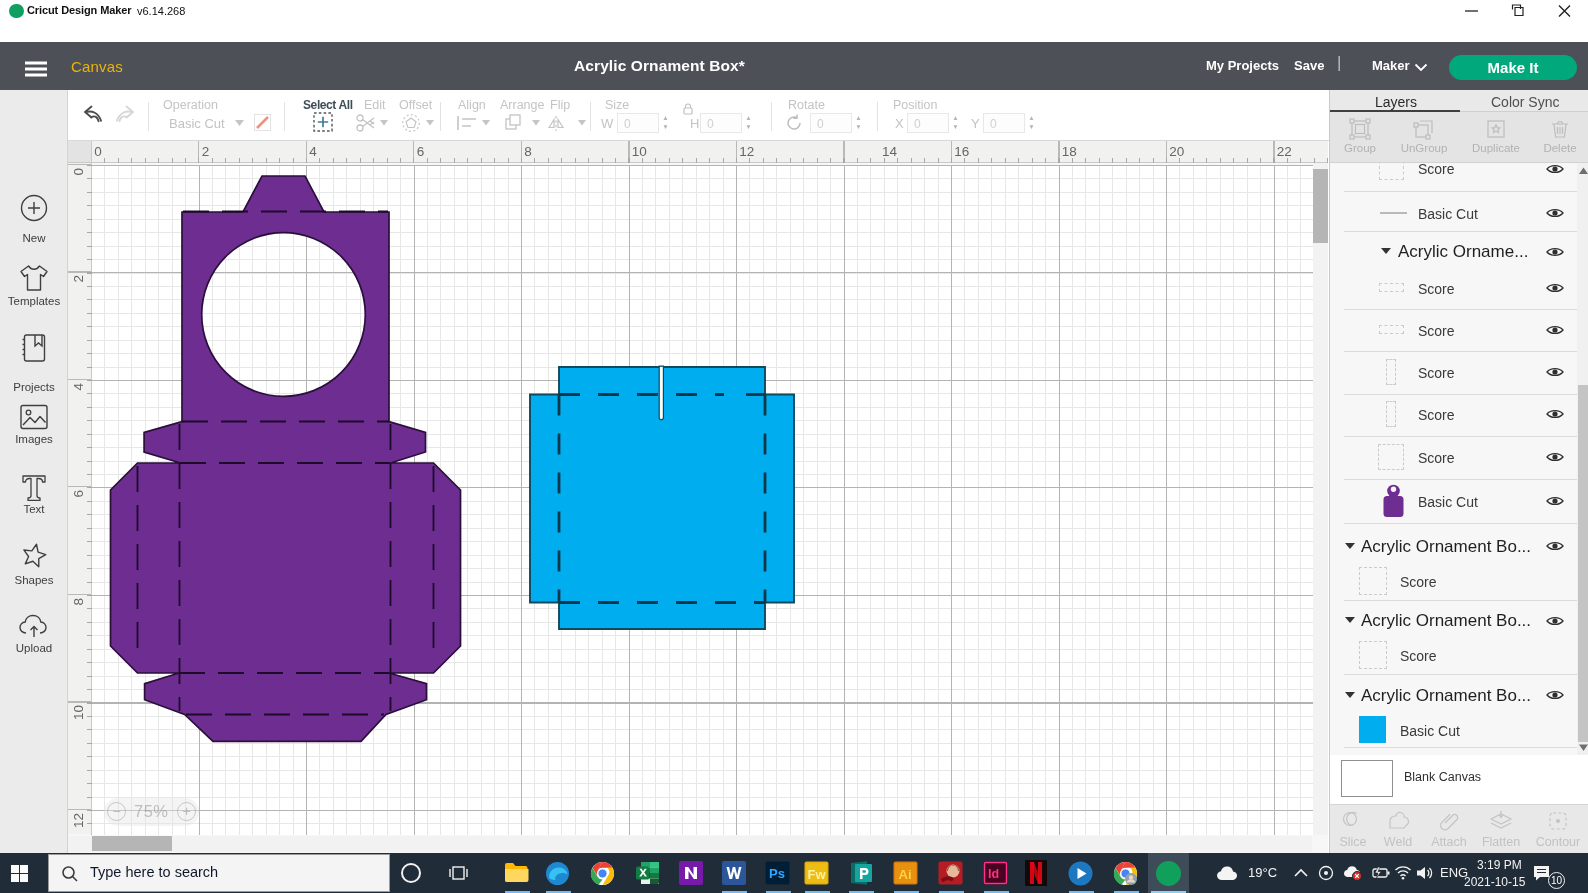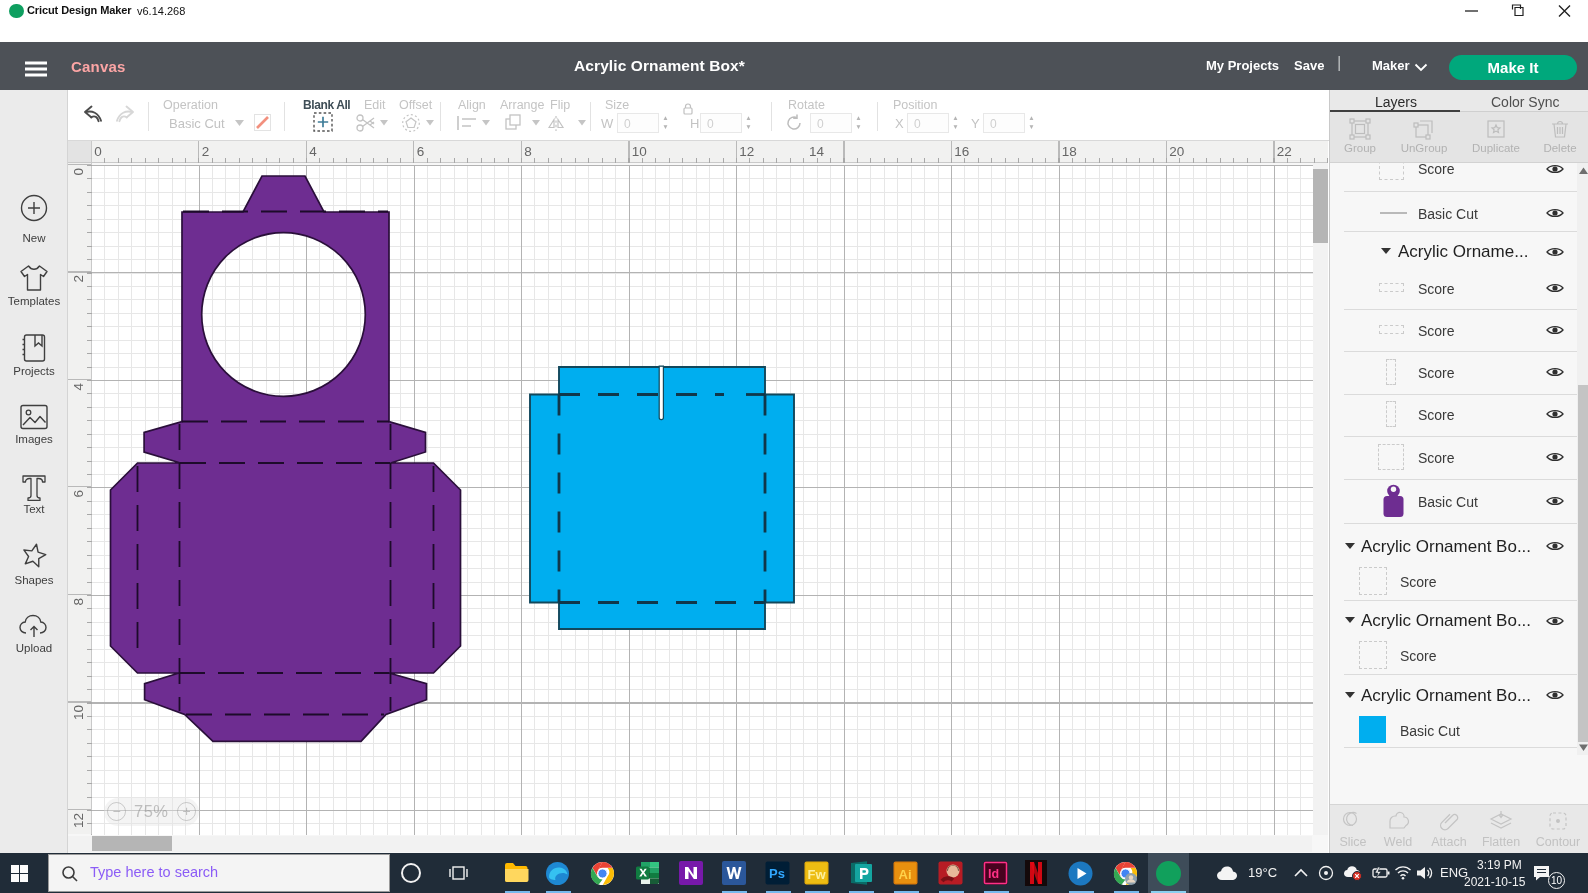--- a/index.html
+++ b/index.html
@@ -10,21 +10,21 @@
   
   #titlebar { position:absolute; left:0; top:0; width:1588px; height:22px; background:#fff; }
   #titlebar .dot { position:absolute; left:9px; top:3.5px; width:14.5px; height:14.5px; border-radius:50%; background:#0f9f60; }
   #titlebar .t1 { position:absolute; left:27px; top:4px; font-size:11px; font-weight:bold; color:#111; letter-spacing:-0.1px; }
   #titlebar .t2 { position:absolute; left:137px; top:5px; font-size:11px; color:#111; }
   #menubar { position:absolute; left:0; top:22px; width:1588px; height:20px; background:#fff; font-size:12.5px; color:#1a1a1a; }
   #menubar span { position:absolute; top:2px; }
 
   
   #header { position:absolute; left:0; top:42px; width:1588px; height:48px; background:#4d5157; }
-  #header .canvaslbl { position:absolute; left:71px; top:16px; color:#fca5a5; font-size:15px; font-weight:bold; letter-spacing:0.2px;}
+  #header .canvaslbl { position:absolute; left:71px; top:16px; color:#eab308; font-size:15px; font-weight:normal; letter-spacing:0.2px;}
   #header .hright { color:#fff; font-size:13px; font-weight:bold; }
   #makeit { position:absolute; left:1449px; top:13px; width:128px; height:25px; background:#00a87c; border-radius:13px; color:#fff; text-align:center; line-height:25px; font-size:15px; font-weight:bold; }
 
   
   #toolbar { position:absolute; left:68px; top:90px; width:1520px; height:51px; background:#fff; border-bottom:1px solid #d8d8d8; }
 
   .tlbl { position:absolute; top:8px; font-size:12.5px; color:#c4c4c4; }
   .tsep { position:absolute; top:12px; width:1px; height:29px; background:#e2e2e2; }
   .tsm { position:absolute; font-size:13px; color:#c3c3c3; }
   .tin { position:absolute; top:23px; width:42px; height:20px; border:1px solid #e8e8e8; background:#fdfdfd; color:#d0d0d0; font-size:12px; padding:3px 0 0 6px; }
@@ -133,21 +133,21 @@
     <span style="position:absolute;left:101px;top:26px;font-size:13px;color:#c2c2c2;">Basic Cut</span>
     <svg class="abs" style="left:167px;top:30px" width="10" height="7">
         <path d="M0,0 h9 l-4.5,6 Z" fill="#c5c5c5"></path>
       </svg>
     <div class="abs" style="left:186px;top:24px;width:17px;height:17px;border:1px solid #e3e3e3;background:#fff;">
       <svg width="15" height="15">
           <path d="M2,13 L13,2" stroke="#f2907e" stroke-width="2.6"></path>
         </svg>
     </div>
     <div class="tsep" style="left:216px"></div>
-    <span class="tlbl" style="left:235px;color:#3e4d56;font-weight:bold;letter-spacing:-0.4px;font-size:12px;">Blank All</span>
+    <span class="tlbl" style="left:235px;color:#3e4d56;font-weight:bold;letter-spacing:-0.4px;font-size:12px;">Select All</span>
     <svg class="abs" style="left:245px;top:22px" width="20" height="20" viewBox="0 0 20 20">
       <rect x="1" y="1" width="18" height="18" fill="none" stroke="#555" stroke-width="1.4" stroke-dasharray="2.6 2.2"></rect>
       <path d="M10,4.8 v10.4 M4.8,10 h10.4" stroke="#3f7d99" stroke-width="1.7"></path>
     </svg>
     <span class="tlbl" style="left:296px">Edit</span>
     <svg class="abs" style="left:288px;top:23px" width="34" height="20" viewBox="0 0 34 20">
       <g stroke="#c3c3c3" stroke-width="1.3" fill="none">
         <circle cx="4" cy="5" r="3"></circle>
           <circle cx="4" cy="15" r="3"></circle>
         <path d="M6.5,6.5 L18,15 M6.5,13.5 L18,5 M14,8 l4,3 M14,12 l4,-3"></path>
@@ -244,21 +244,21 @@
           <path d="M10.5,3 L3,8.5 L6.5,13.5 L9.5,11.5 L9.5,27 L22.5,27 L22.5,11.5 L25.5,13.5 L29,8.5 L21.5,3 C20,5.2 17.8,6.2 16,6.2 C14.2,6.2 12,5.2 10.5,3 Z" fill="none" stroke="#3f3f3f" stroke-width="1.4" stroke-linejoin="round"></path>
         </svg>
       <div style="margin-top:0px">Templates</div>
     </div>
     <div class="navitem" style="top:243px">
       <svg width="28" height="30" viewBox="0 0 28 30">
           <rect x="4.5" y="2" width="20" height="26" rx="2" fill="none" stroke="#3f3f3f" stroke-width="1.4"></rect>
           <path d="M4.5,6.5 h-2 M4.5,11.5 h-2 M4.5,16.5 h-2 M4.5,21.5 h-2" stroke="#3f3f3f" stroke-width="1.4"></path>
           <path d="M15,2 v11 l3.5,-3 l3.5,3 v-11" fill="none" stroke="#3f3f3f" stroke-width="1.4"></path>
         </svg>
-      <div style="margin-top:0px">Projects</div>
+      <div style="margin-top:16px">Projects</div>
     </div>
     <div class="navitem" style="top:313px">
       <svg width="30" height="28" viewBox="0 0 30 28">
           <rect x="2" y="2.5" width="26" height="23" rx="2" fill="none" stroke="#3f3f3f" stroke-width="1.4"></rect>
           <circle cx="9.5" cy="9.5" r="2.3" fill="none" stroke="#3f3f3f" stroke-width="1.3"></circle>
           <path d="M4,22 l7,-7.5 l5,5 l5,-6 l5.5,6" fill="none" stroke="#3f3f3f" stroke-width="1.4" stroke-linejoin="round"></path>
         </svg>
       <div style="margin-top:0px">Images</div>
     </div>
     <div class="navitem" style="top:383px">
@@ -288,21 +288,21 @@
     <div id="hticks"></div>
     <div id="vticks"></div>
     <div id="corner"></div>
     <span class="rnum" style="left:26.2px;top:3px">0</span>
     <span class="rnum" style="left:133.7px;top:3px">2</span>
     <span class="rnum" style="left:241.2px;top:3px">4</span>
     <span class="rnum" style="left:348.7px;top:3px">6</span>
     <span class="rnum" style="left:456.2px;top:3px">8</span>
     <span class="rnum" style="left:563.7px;top:3px">10</span>
     <span class="rnum" style="left:671.2px;top:3px">12</span>
-    <span class="rnum" style="left:741px;top:3px">14</span>
+    <span class="rnum" style="left:814px;top:3px">14</span>
     <span class="rnum" style="left:886.2px;top:3px">16</span>
     <span class="rnum" style="left:993.7px;top:3px">18</span>
     <span class="rnum" style="left:1101.2px;top:3px">20</span>
     <span class="rnum" style="left:1208.7px;top:3px">22</span>
     <span class="vnum" style="top:26.5px">0</span>
     <span class="vnum" style="top:134px">2</span>
     <span class="vnum" style="top:241.5px">4</span>
     <span class="vnum" style="top:349px">6</span>
     <span class="vnum" style="top:456.5px">8</span>
     <span class="vnum" style="top:564px">10</span>
@@ -488,20 +488,24 @@
     </div>
     <div id="rp-sb">
       <svg style="position:absolute;left:2px;top:4px" width="9" height="8">
           <path d="M0,7 h9 l-4.5,-6.5 Z" fill="#6f6f6f"></path>
         </svg>
       <div style="position:absolute;left:0.5px;top:222px;width:11px;height:357px;background:#c4c4c4;"></div>
       <svg style="position:absolute;left:2px;top:581px" width="9" height="8">
           <path d="M0,0.5 h9 l-4.5,6.5 Z" fill="#6f6f6f"></path>
         </svg>
     </div>
+    <div id="rp-blank">
+      <div style="position:absolute;left:11px;top:5px;width:52px;height:37px;background:#fff;border:1px solid #8f8f8f;"></div>
+      <span style="position:absolute;left:74px;top:15px;font-size:12.5px;color:#2f2f2f;">Blank Canvas</span>
+    </div>
     <div id="rp-ops">
       <div class="opi" style="left:2px;width:42px;">
         <svg width="24" height="22" viewBox="0 0 24 22">
             <g stroke="#c4c4c4" stroke-width="1.2" fill="none">
               <circle cx="9" cy="9" r="6.5"></circle>
               <path d="M12,15.5 a6.5,6.5 0 1 1 3.5,-12"></path>
             </g>
           </svg>
         <div>Slice</div>
       </div>
@@ -544,21 +548,21 @@
           <rect x="9" y="0" width="8" height="8"></rect>
           <rect x="0" y="9" width="8" height="8"></rect>
           <rect x="9" y="9" width="8" height="8"></rect>
         </g>
       </svg>
     <div style="position:absolute;left:48px;top:1px;width:342px;height:38px;background:#f4f4f4;border:1px solid #9a9a9a;">
       <svg class="abs" style="left:12px;top:10px" width="18" height="18" viewBox="0 0 18 18">
           <circle cx="7.5" cy="7.5" r="5.5" fill="none" stroke="#3c3c3c" stroke-width="1.6"></circle>
           <path d="M11.5,11.5 L16,16" stroke="#3c3c3c" stroke-width="1.6"></path>
         </svg>
-      <span style="position:absolute;left:41px;top:9px;font-size:14.5px;color:#8b5cf6;">Type here to search</span>
+      <span style="position:absolute;left:41px;top:9px;font-size:14.5px;color:#0f172a;">Type here to search</span>
     </div>
     <svg class="abs" style="left:400px;top:9px" width="22" height="22" viewBox="0 0 22 22">
         <circle cx="11" cy="11" r="9" fill="none" stroke="#f2f2f2" stroke-width="2"></circle>
       </svg>
     <svg class="abs" style="left:448px;top:10px" width="21" height="20" viewBox="0 0 21 20">
         <g stroke="#f2f2f2" stroke-width="1.4" fill="none">
           <rect x="5" y="4" width="11" height="12"></rect>
           <path d="M2,6 v8 M19,6 v8"></path>
         </g>
       </svg>

